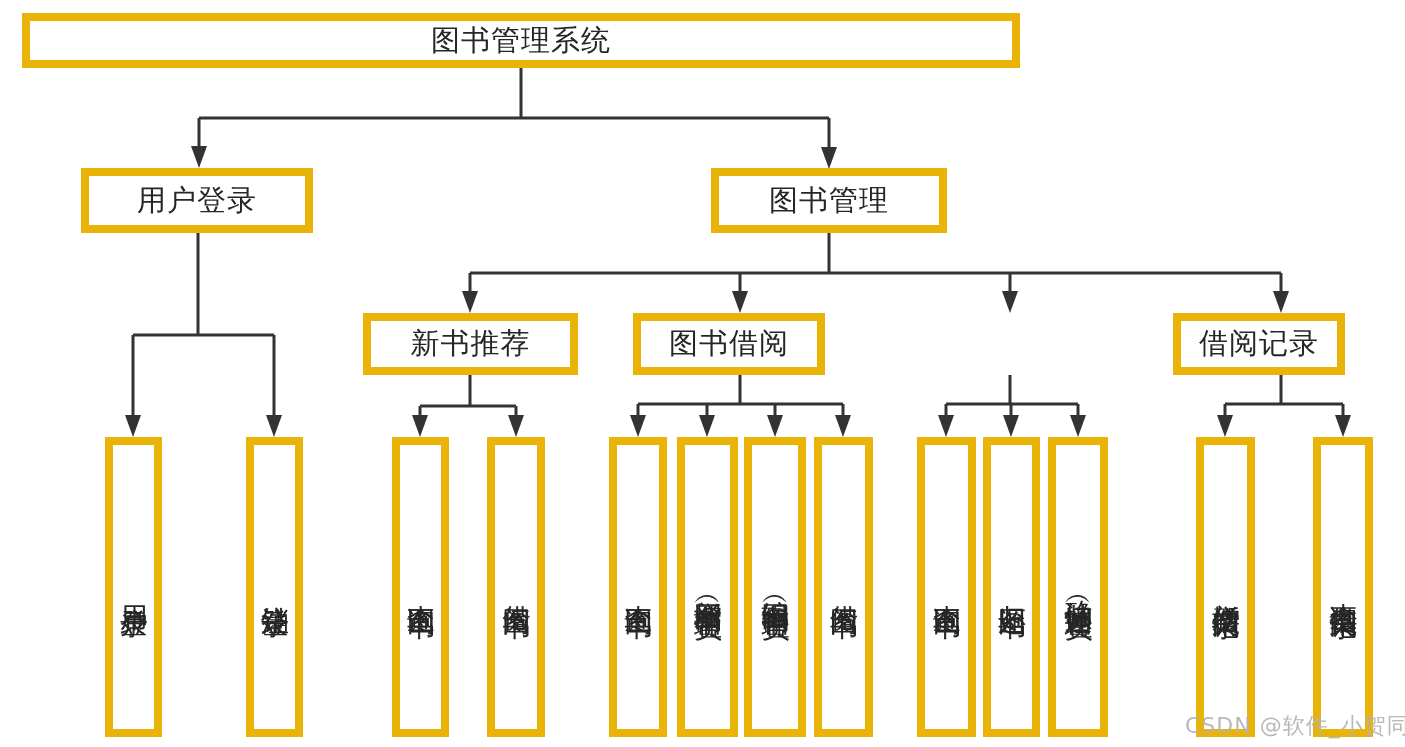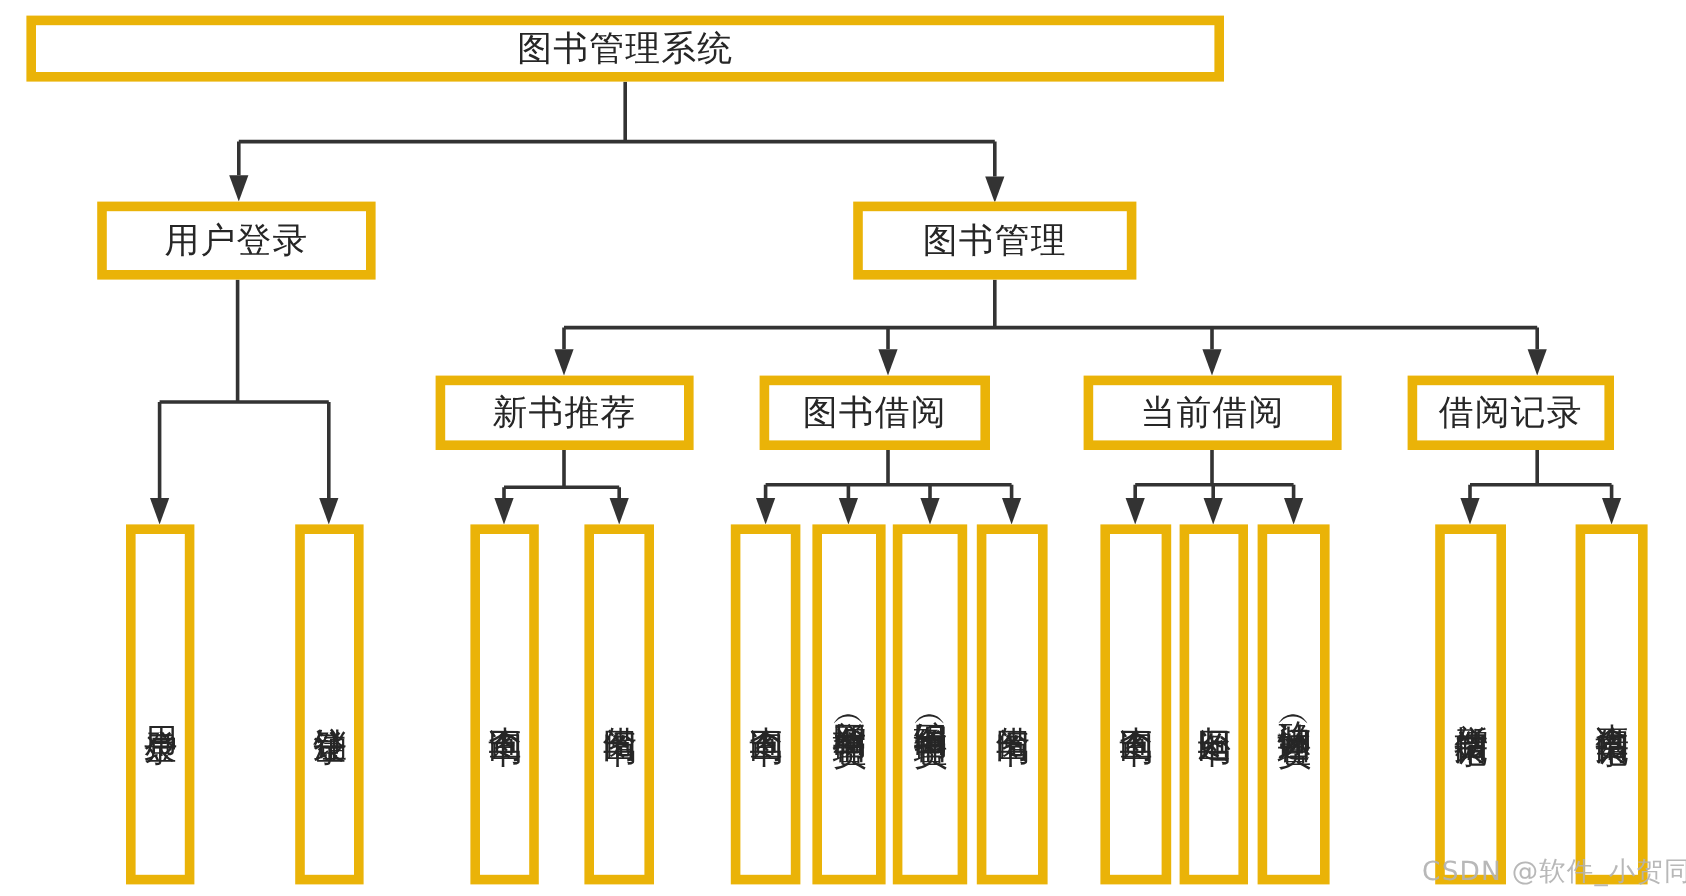--- a/index.html
+++ b/index.html
@@ -116,23 +116,20 @@
   <div class="box hbox l2-box" style="left:711px;width:236px">
     <span>图书管理</span>
   </div>
 
   <div class="box hbox l3-box" style="left:363px;width:215px">
     <span>新书推荐</span>
   </div>
   <div class="box hbox l3-box" style="left:633px;width:192px">
     <span>图书借阅</span>
   </div>
-  <div class="box hbox l3-box" style="left:903px;width:215px">
-    <span>当前借阅</span>
-  </div>
   <div class="box hbox l3-box" style="left:1173px;width:172px">
     <span>借阅记录</span>
   </div>
 
   <div class="box vbox" style="left:105px;width:57px">
     <span class="vtext">用户登录</span>
   </div>
   <div class="box vbox" style="left:246px;width:57px">
     <span class="vtext">注销登录</span>
   </div>

